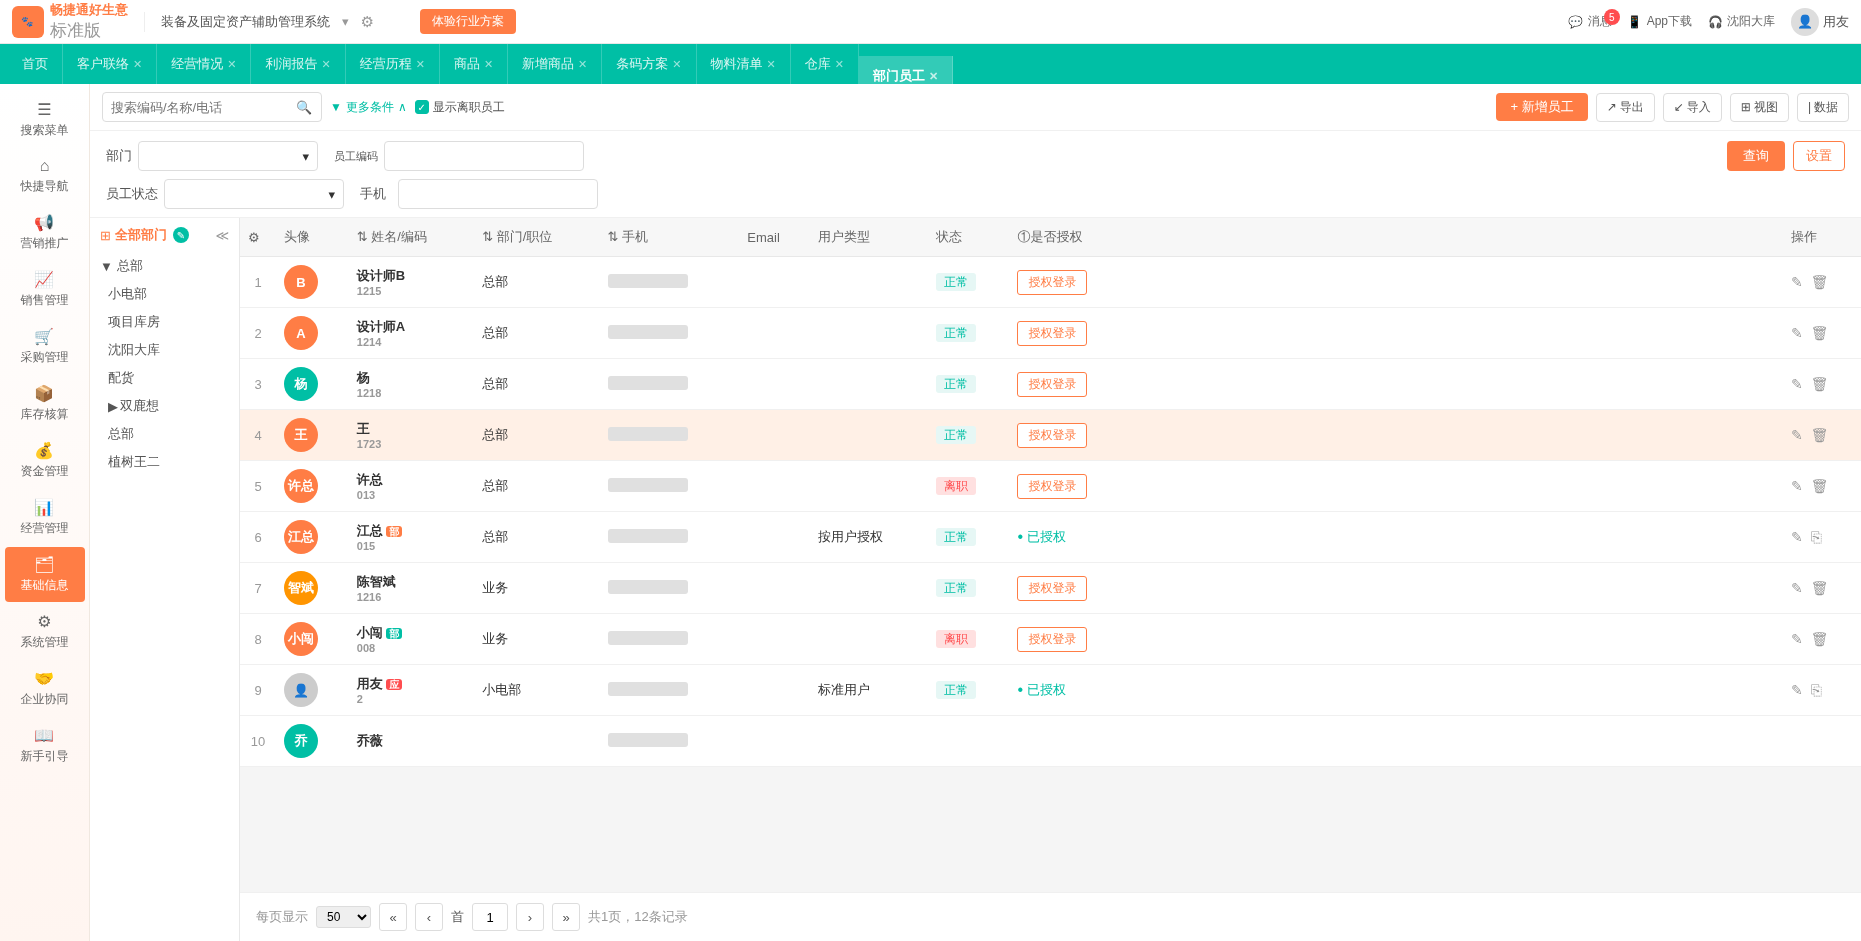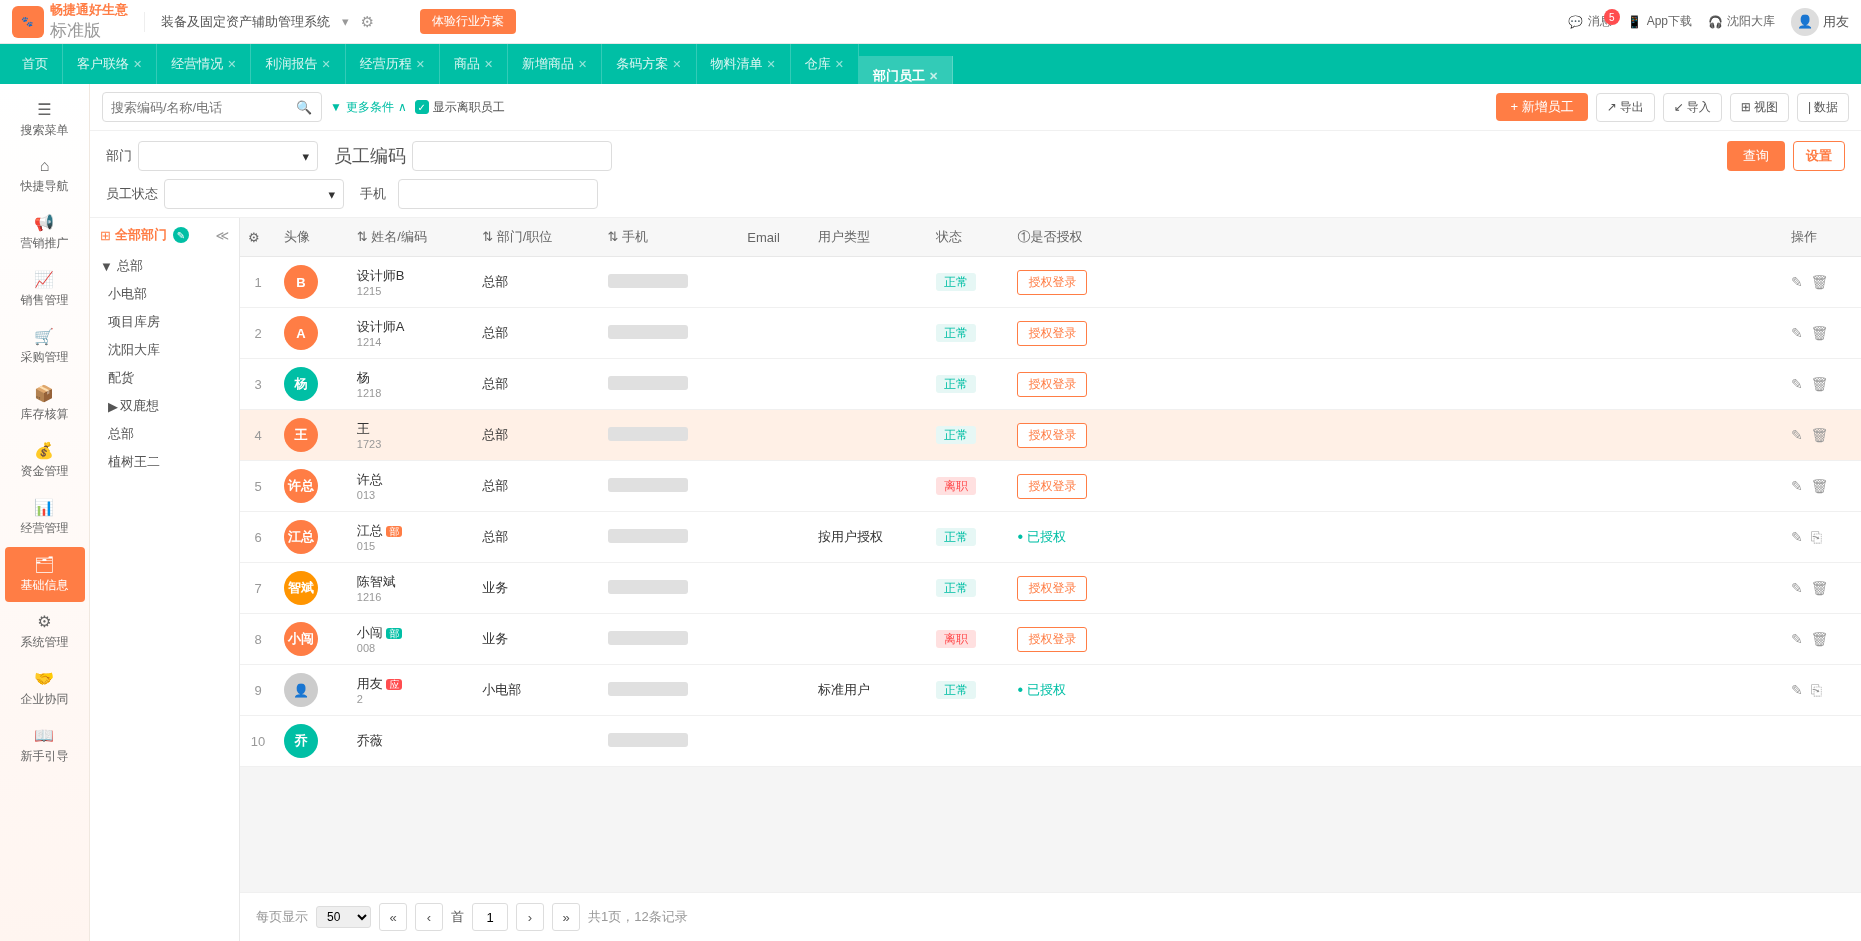--- a/index.html
+++ b/index.html
@@ -48,21 +48,21 @@
     .btn-add { background: #ff7d45; color: white; border: none; border-radius: 4px; padding: 5px 14px; cursor: pointer; font-size: 13px; display: flex; align-items: center; gap: 4px; margin-left: auto; }
     .btn-export { background: white; color: #555; border: 1px solid #ddd; border-radius: 4px; padding: 5px 10px; cursor: pointer; font-size: 12px; display: flex; align-items: center; gap: 3px; }
 
     
     .table-wrap { background: #fff; }
     .data-table { width: 100%; border-collapse: collapse; font-size: 13px; }
     .data-table th { background: #f7f7f7; color: #666; padding: 10px 8px; text-align: left; font-weight: normal; border-bottom: 1px solid #e8e8e8; white-space: nowrap; }
     .data-table td { padding: 8px 8px; border-bottom: 1px solid #f0f0f0; color: #333; vertical-align: middle; }
     .data-table tr.highlighted { background: #fff0e6; }
     .avatar-circle { width: 34px; height: 34px; border-radius: 50%; display: flex; align-items: center; justify-content: center; color: white; font-size: 13px; font-weight: bold; flex-shrink: 0; }
-    .name-code { display: flex; flex-direction: column; }
+    .name-code { display: flex; flex-direction: column; font-weight: bold; }
     .name-code .name { font-size: 13px; color: #333; }
     .name-code .code { font-size: 11px; color: #999; }
     .status-badge { padding: 2px 8px; border-radius: 3px; font-size: 12px; }
     .status-normal { background: #e6f7f5; color: #00bfa5; }
     .status-resigned { background: #ffe0e0; color: #ff4d4f; }
     .btn-auth { border: 1px solid #ff7d45; color: #ff7d45; background: white; border-radius: 3px; padding: 3px 10px; cursor: pointer; font-size: 12px; white-space: nowrap; }
     .authorized { color: #00bfa5; display: flex; align-items: center; gap: 4px; font-size: 13px; }
     .authorized::before { content: '•'; font-size: 16px; }
     .phone-blur { background: #e0e0e0; border-radius: 3px; height: 14px; width: 80px; display: inline-block; }
     .op-btns { display: flex; align-items: center; gap: 8px; }
@@ -222,26 +222,26 @@
     <div style="background:#fff;padding:10px 16px 8px;border-bottom:1px solid #f0f0f0;">
       <div style="display:flex;align-items:flex-end;gap:16px;flex-wrap:wrap;">
         <div style="display:flex;align-items:center;gap:6px;">
           <span style="font-size:13px;color:#555;white-space:nowrap;">部门</span>
           <div style="border:1px solid #ddd;border-radius:4px;padding:4px 8px;font-size:13px;width:180px;height:30px;display:flex;align-items:center;justify-content:space-between;cursor:pointer;background:white;">
             <span style="color:#ccc;"></span>
             <span>▾</span>
           </div>
         </div>
         <div style="display:flex;align-items:center;gap:6px;">
-          <span style="font-size:18px;color:#555;white-space:nowrap;">员工编码</span>
+          <span style="font-size:11px;color:#555;white-space:nowrap;">员工编码</span>
           <input type="text" style="border: 1px solid rgb(221, 221, 221); border-radius: 4px; padding: 4px 8px; font-size: 13px; width: 200px; height: 30px; outline: none;">
         </div>
         <div style="margin-left:auto;display:flex;gap:8px;">
           <button style="background:#ff7d45;color:white;border:none;border-radius:4px;padding:5px 16px;cursor:pointer;font-size:13px;">查询</button>
-          <button style="background:white;color:#ff7d45;border:1px solid #ff7d45;border-radius:4px;padding:5px 12px;cursor:pointer;font-size:13px;font-weight:bold;">设置</button>
+          <button style="background:white;color:#ff7d45;border:1px solid #ff7d45;border-radius:4px;padding:5px 12px;cursor:pointer;font-size:13px;">设置</button>
         </div>
       </div>
       <div style="display:flex;align-items:center;gap:16px;margin-top:8px;">
         <div style="display:flex;align-items:center;gap:6px;">
           <span style="font-size:13px;color:#555;white-space:nowrap;">员工状态</span>
           <div style="border:1px solid #ddd;border-radius:4px;padding:4px 8px;font-size:13px;width:180px;height:30px;display:flex;align-items:center;justify-content:space-between;cursor:pointer;background:white;">
             <span style="color:#ccc;"></span>
             <span>▾</span>
           </div>
         </div>

